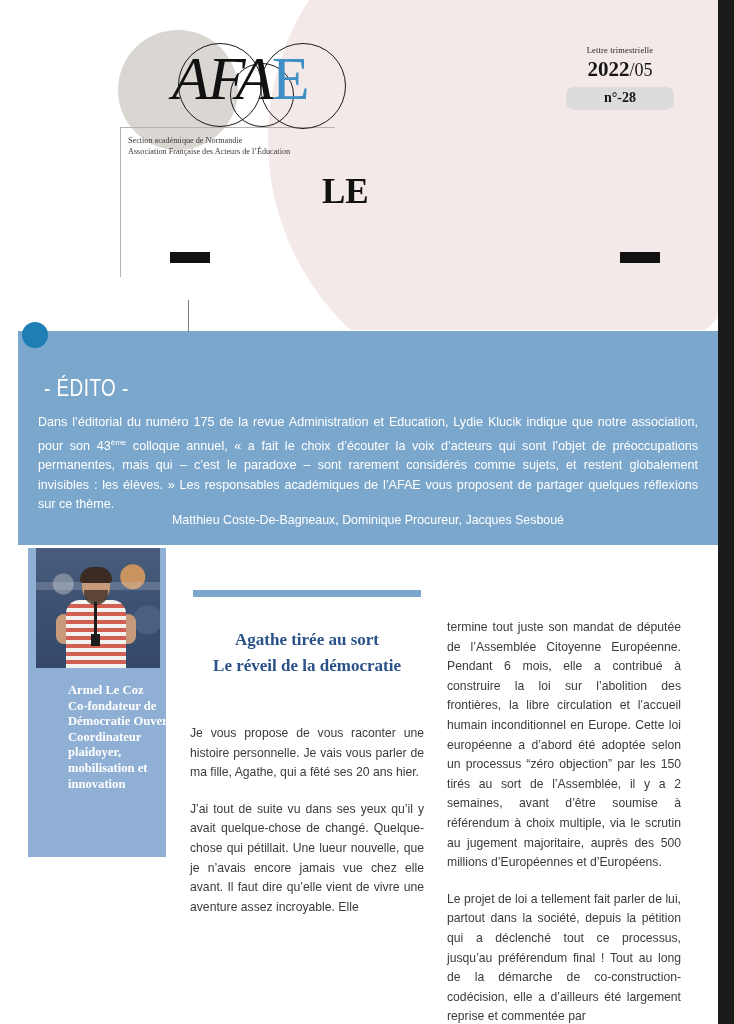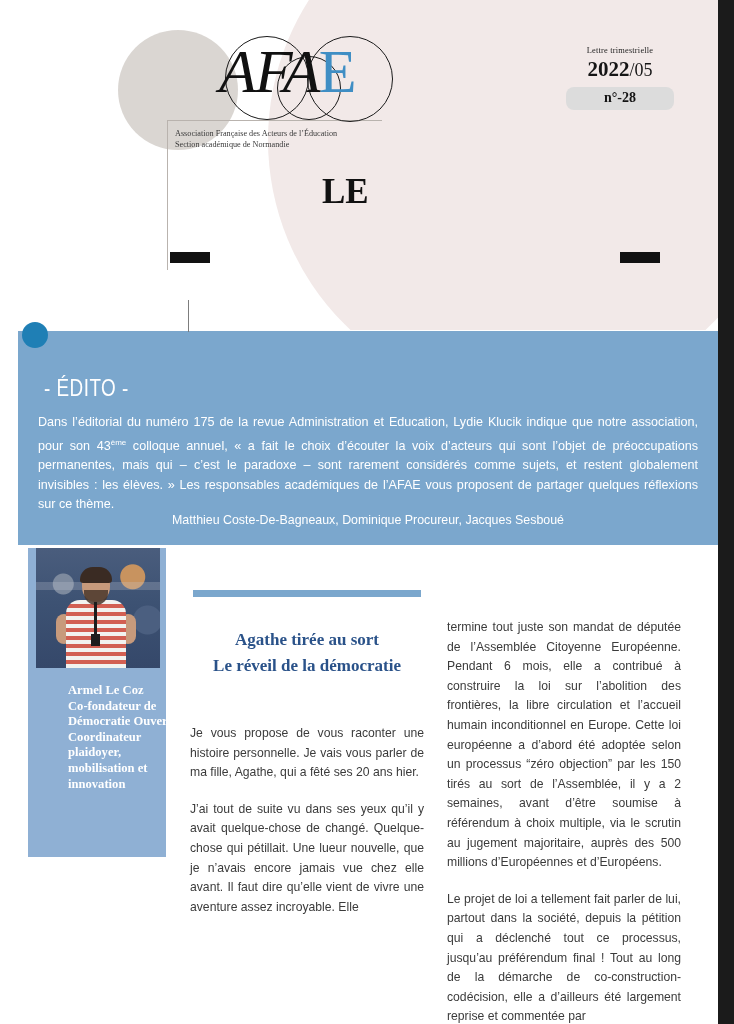--- a/index.html
+++ b/index.html
@@ -23,21 +23,21 @@
     position:absolute;right:-70px;top:-120px;
     width:520px;height:520px;border-radius:50%;
     background:#f2e9e8;
   }
   .blob-grey{
     position:absolute;left:118px;top:30px;
     width:120px;height:120px;border-radius:50%;
     background:#d8d4d0;opacity:.95;
   }
   .logo-wrap{
-    position:absolute;left:120px;top:34px;width:300px;height:110px;margin-left:47px;
+    position:absolute;left:120px;top:41px;width:300px;height:110px;
   }
   .logo-ring{
     position:absolute;border:1.6px solid #1a1a1a;border-radius:50%;
     background:transparent;
   }
   .ring-a{left:58px;top:2px;width:82px;height:82px;}
   .ring-b{left:110px;top:22px;width:62px;height:62px;}
   .ring-c{left:140px;top:2px;width:84px;height:84px;}
   .logo-letters{
     position:absolute;left:52px;top:6px;
@@ -231,22 +231,22 @@
     <div class="blob-grey"></div>
 
     <div class="logo-wrap">
       <div class="logo-frame-top"></div>
       <div class="logo-frame"></div>
       <div class="logo-ring ring-a"></div>
       <div class="logo-ring ring-b"></div>
       <div class="logo-ring ring-c"></div>
       <div class="logo-letters"><span>AFA</span><span class="blue">E</span></div>
       <div class="logo-sub">
+        <div>Section académique de Normandie</div>
         <div>Association Française des Acteurs de l’Éducation</div>
-        <div>Section académique de Normandie</div>
       </div>
     </div>
 
     <div class="issue-box">
       <div class="issue-kicker">Lettre trimestrielle</div>
       <div class="issue-date"><span>2022</span><span class="slash">/05</span></div>
       <div class="issue-num">n°-28</div>
     </div>
 
     <div class="title-block">

